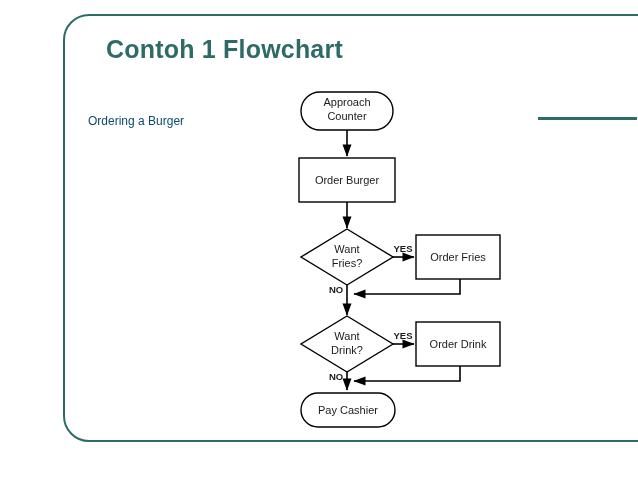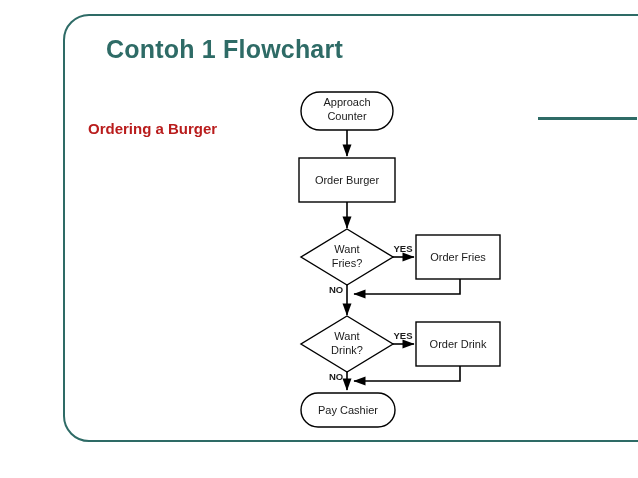--- a/index.html
+++ b/index.html
@@ -53,23 +53,23 @@
     width: 99px;
     height: 3px;
     background: #2e6b66;
   }
 
   
   #diagram-caption {
     position: absolute;
     left: 40px;
     top: 96px;
-    font-size: 15px;
-    font-weight: bold;
-    color: #b91c1c;
+    font-size: 12px;
+    font-weight: normal;
+    color: #0c4a6e;
     line-height: 1.45;
     white-space: pre-line;
   }
 
   
   #flowchart {
     position: absolute;
     left: 230px;
     top: 82px;
   }

